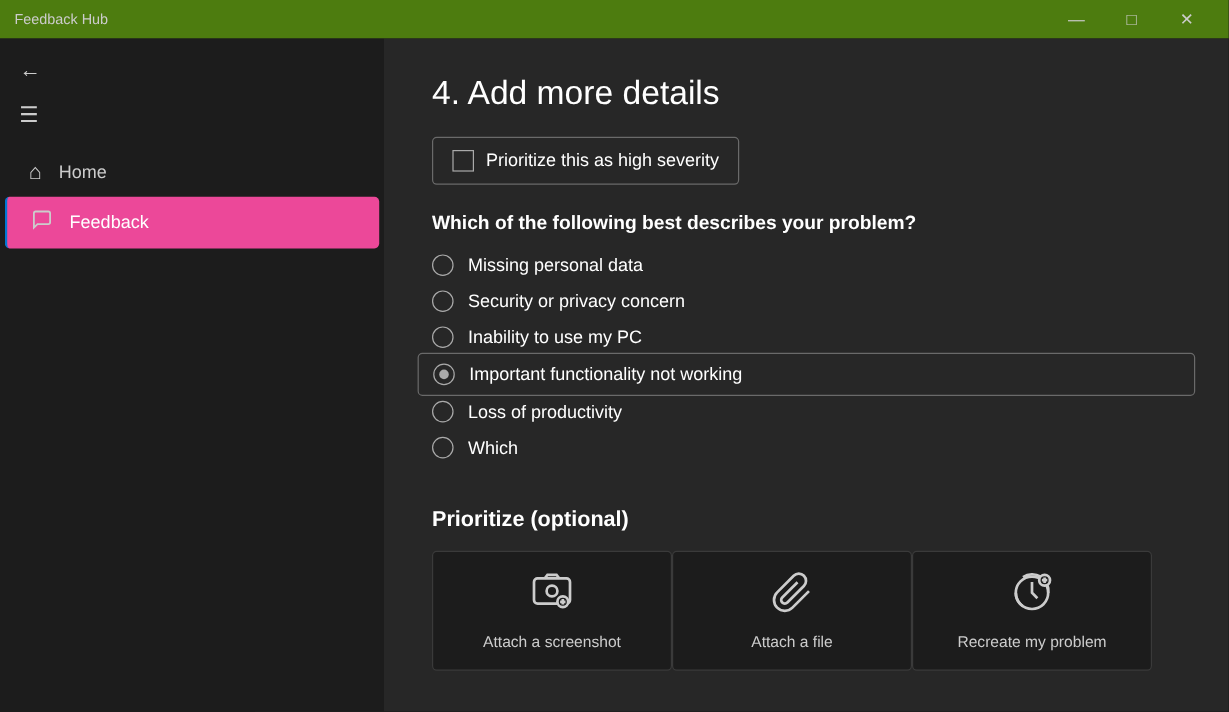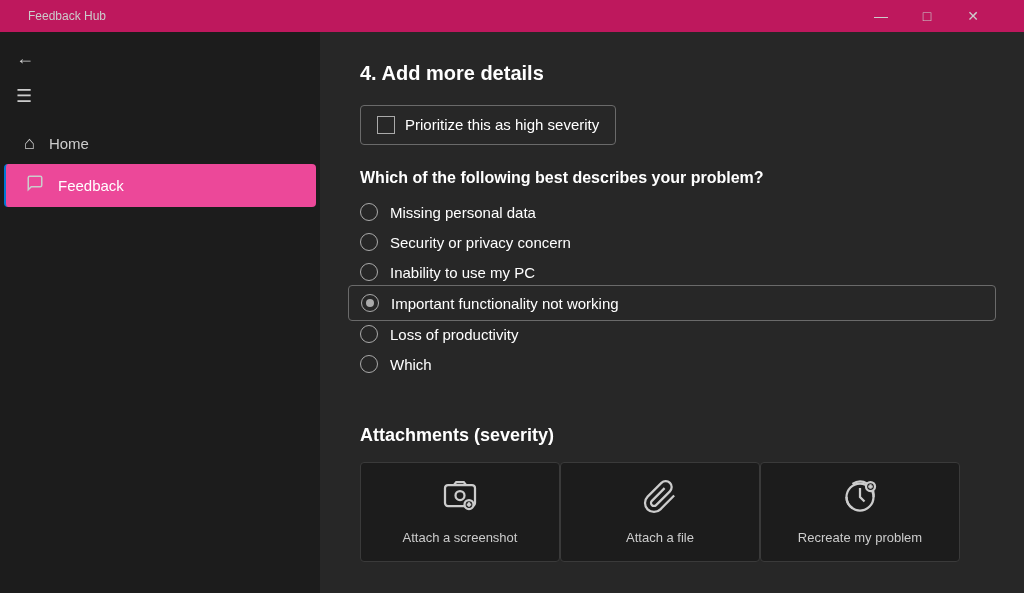--- a/index.html
+++ b/index.html
@@ -11,24 +11,24 @@
       color: #ffffff;
       font-family: 'Segoe UI', Arial, sans-serif;
       overflow: hidden;
       display: flex;
       flex-direction: column;
     }
 
     
     .titlebar {
       height: 32px;
-      background: #be185d;
-      display: flex;
-      align-items: center;
-      padding: 0 28px;
+      background: #4d7c0f;
+      display: flex;
+      align-items: center;
+      padding: 0 12px;
       justify-content: space-between;
       flex-shrink: 0;
     }
 
     .titlebar-title {
       font-size: 12px;
       color: #ccc;
     }
 
     .titlebar-controls {
@@ -114,22 +114,22 @@
 
     
     .main-content {
       flex: 1;
       background: #272727;
       padding: 30px 40px;
       overflow-y: auto;
     }
 
     .section-title {
-      font-size: 20px;
-      font-weight: 700;
+      font-size: 28px;
+      font-weight: 400;
       color: #ffffff;
       margin-bottom: 20px;
     }
 
     
     .severity-box {
       border: 1.5px solid #6a6a6a;
       border-radius: 4px;
       display: inline-flex;
       align-items: flex-start;
@@ -157,21 +157,21 @@
       font-size: 16px;
       font-weight: 600;
       color: #ffffff;
       margin-bottom: 16px;
     }
 
     .radio-group {
       display: flex;
       flex-direction: column;
       gap: 12px;
-      margin-bottom: 52px;
+      margin-bottom: 40px;
     }
 
     .radio-item {
       display: flex;
       align-items: center;
       gap: 12px;
       cursor: pointer;
     }
 
     .radio-item.selected {
@@ -323,21 +323,21 @@
       </div>
 
       <div class="radio-item">
         <div class="radio-circle"></div>
         <span class="radio-label">Which</span>
       </div>
 
     </div>
 
     
-    <h3 class="attachments-title">Attachments (severity)</h3>
+    <h3 class="attachments-title">Prioritize (optional)</h3>
     <div class="attachment-cards">
 
       <div class="attachment-card">
         <span class="attachment-icon">
           <svg width="36" height="36" viewBox="0 0 24 24" fill="none" stroke="#ccc" stroke-width="1.5">
             <rect x="2" y="4" width="20" height="14" rx="2"></rect>
             <circle cx="12" cy="11" r="3"></circle>
             <path d="M8 4l1.5-2h5L16 4"></path>
             <circle cx="18" cy="17" r="3" fill="#1c1c1c" stroke="#ccc" stroke-width="1.5"></circle>
             <path d="M18 15.5v3M16.5 17h3" stroke="#ccc" stroke-width="1.5"></path>

